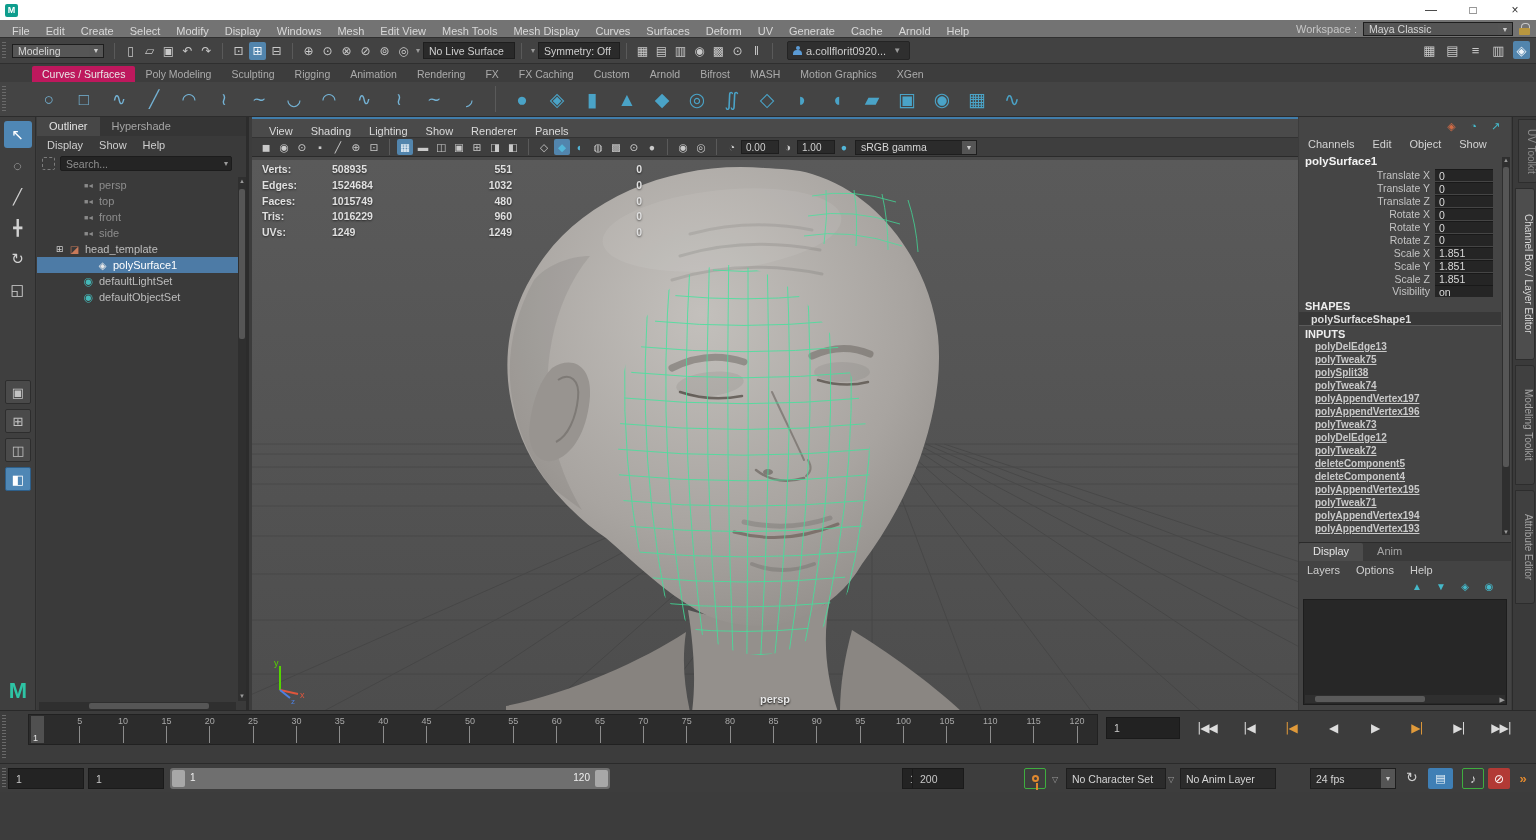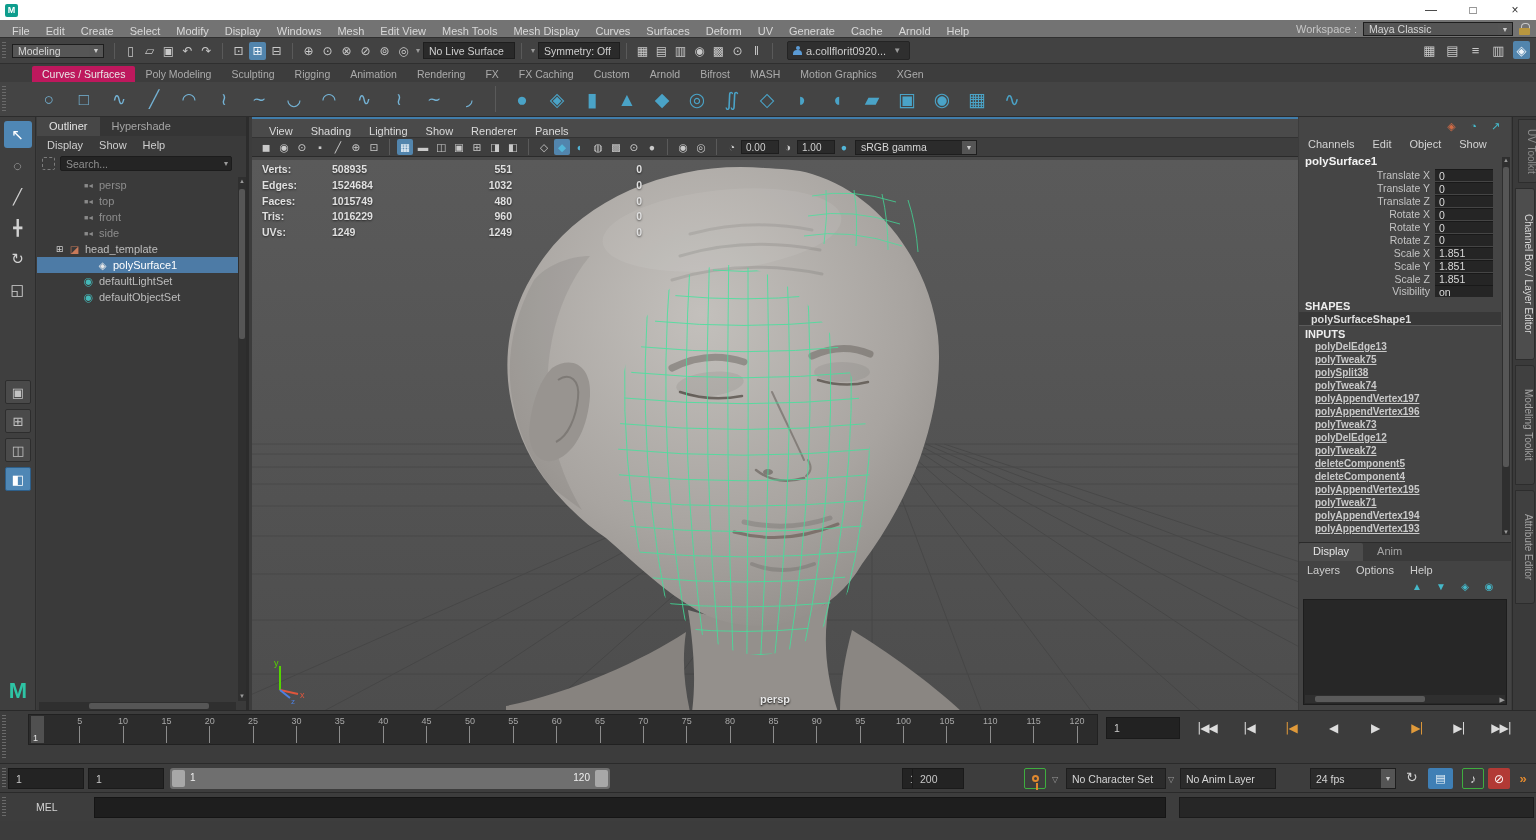--- a/index.html
+++ b/index.html
@@ -910,20 +910,15 @@
       <span class="selval">24 fps</span>
         <span class="selcaret">▼</span>
     </span>
     <span id="loopbtn">↻</span>
     <span id="pblastbtn">▤</span>
     <span id="spkbtn">♪</span>
     <span id="nosndbtn">⊘</span>
     <span id="runbtn">»</span>
   </div>
 
-  <div id="melrow" class="abs grip">
-    <span id="mellabel">MEL</span>
-    <div id="melinput"></div>
-    <div id="meloutput"></div>
-  </div>
 
 
 </div>
 
 </body></html>

